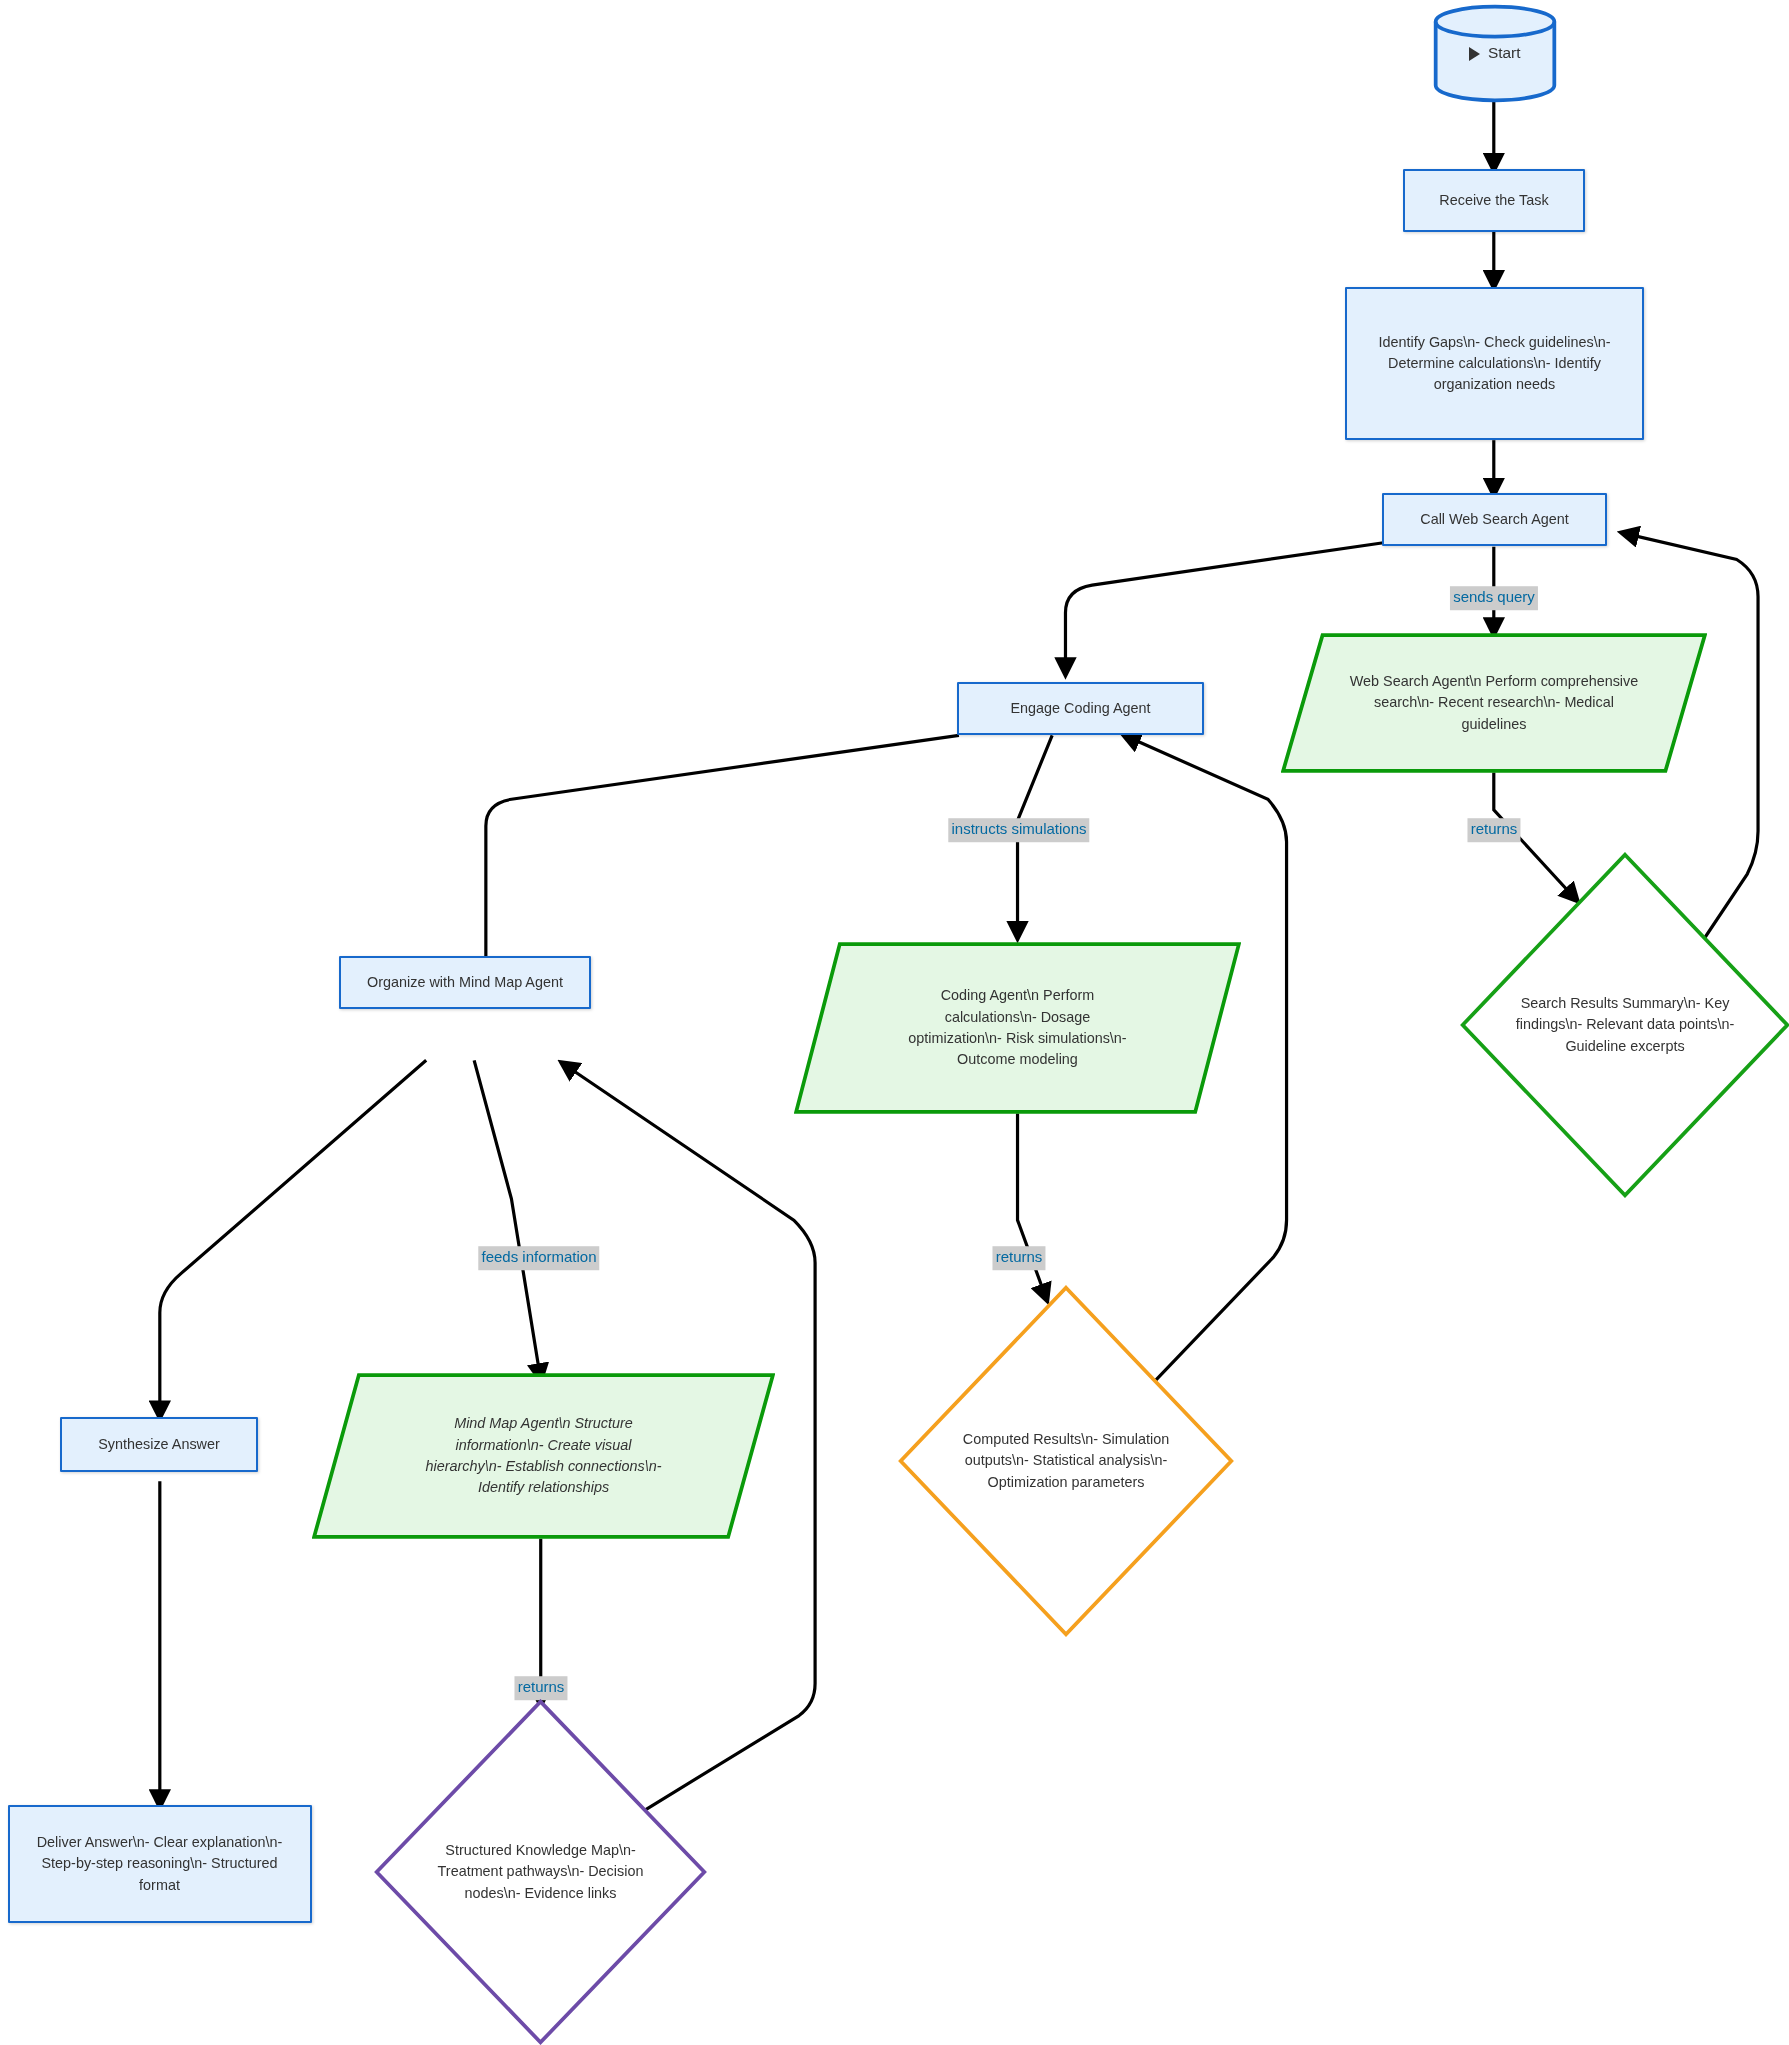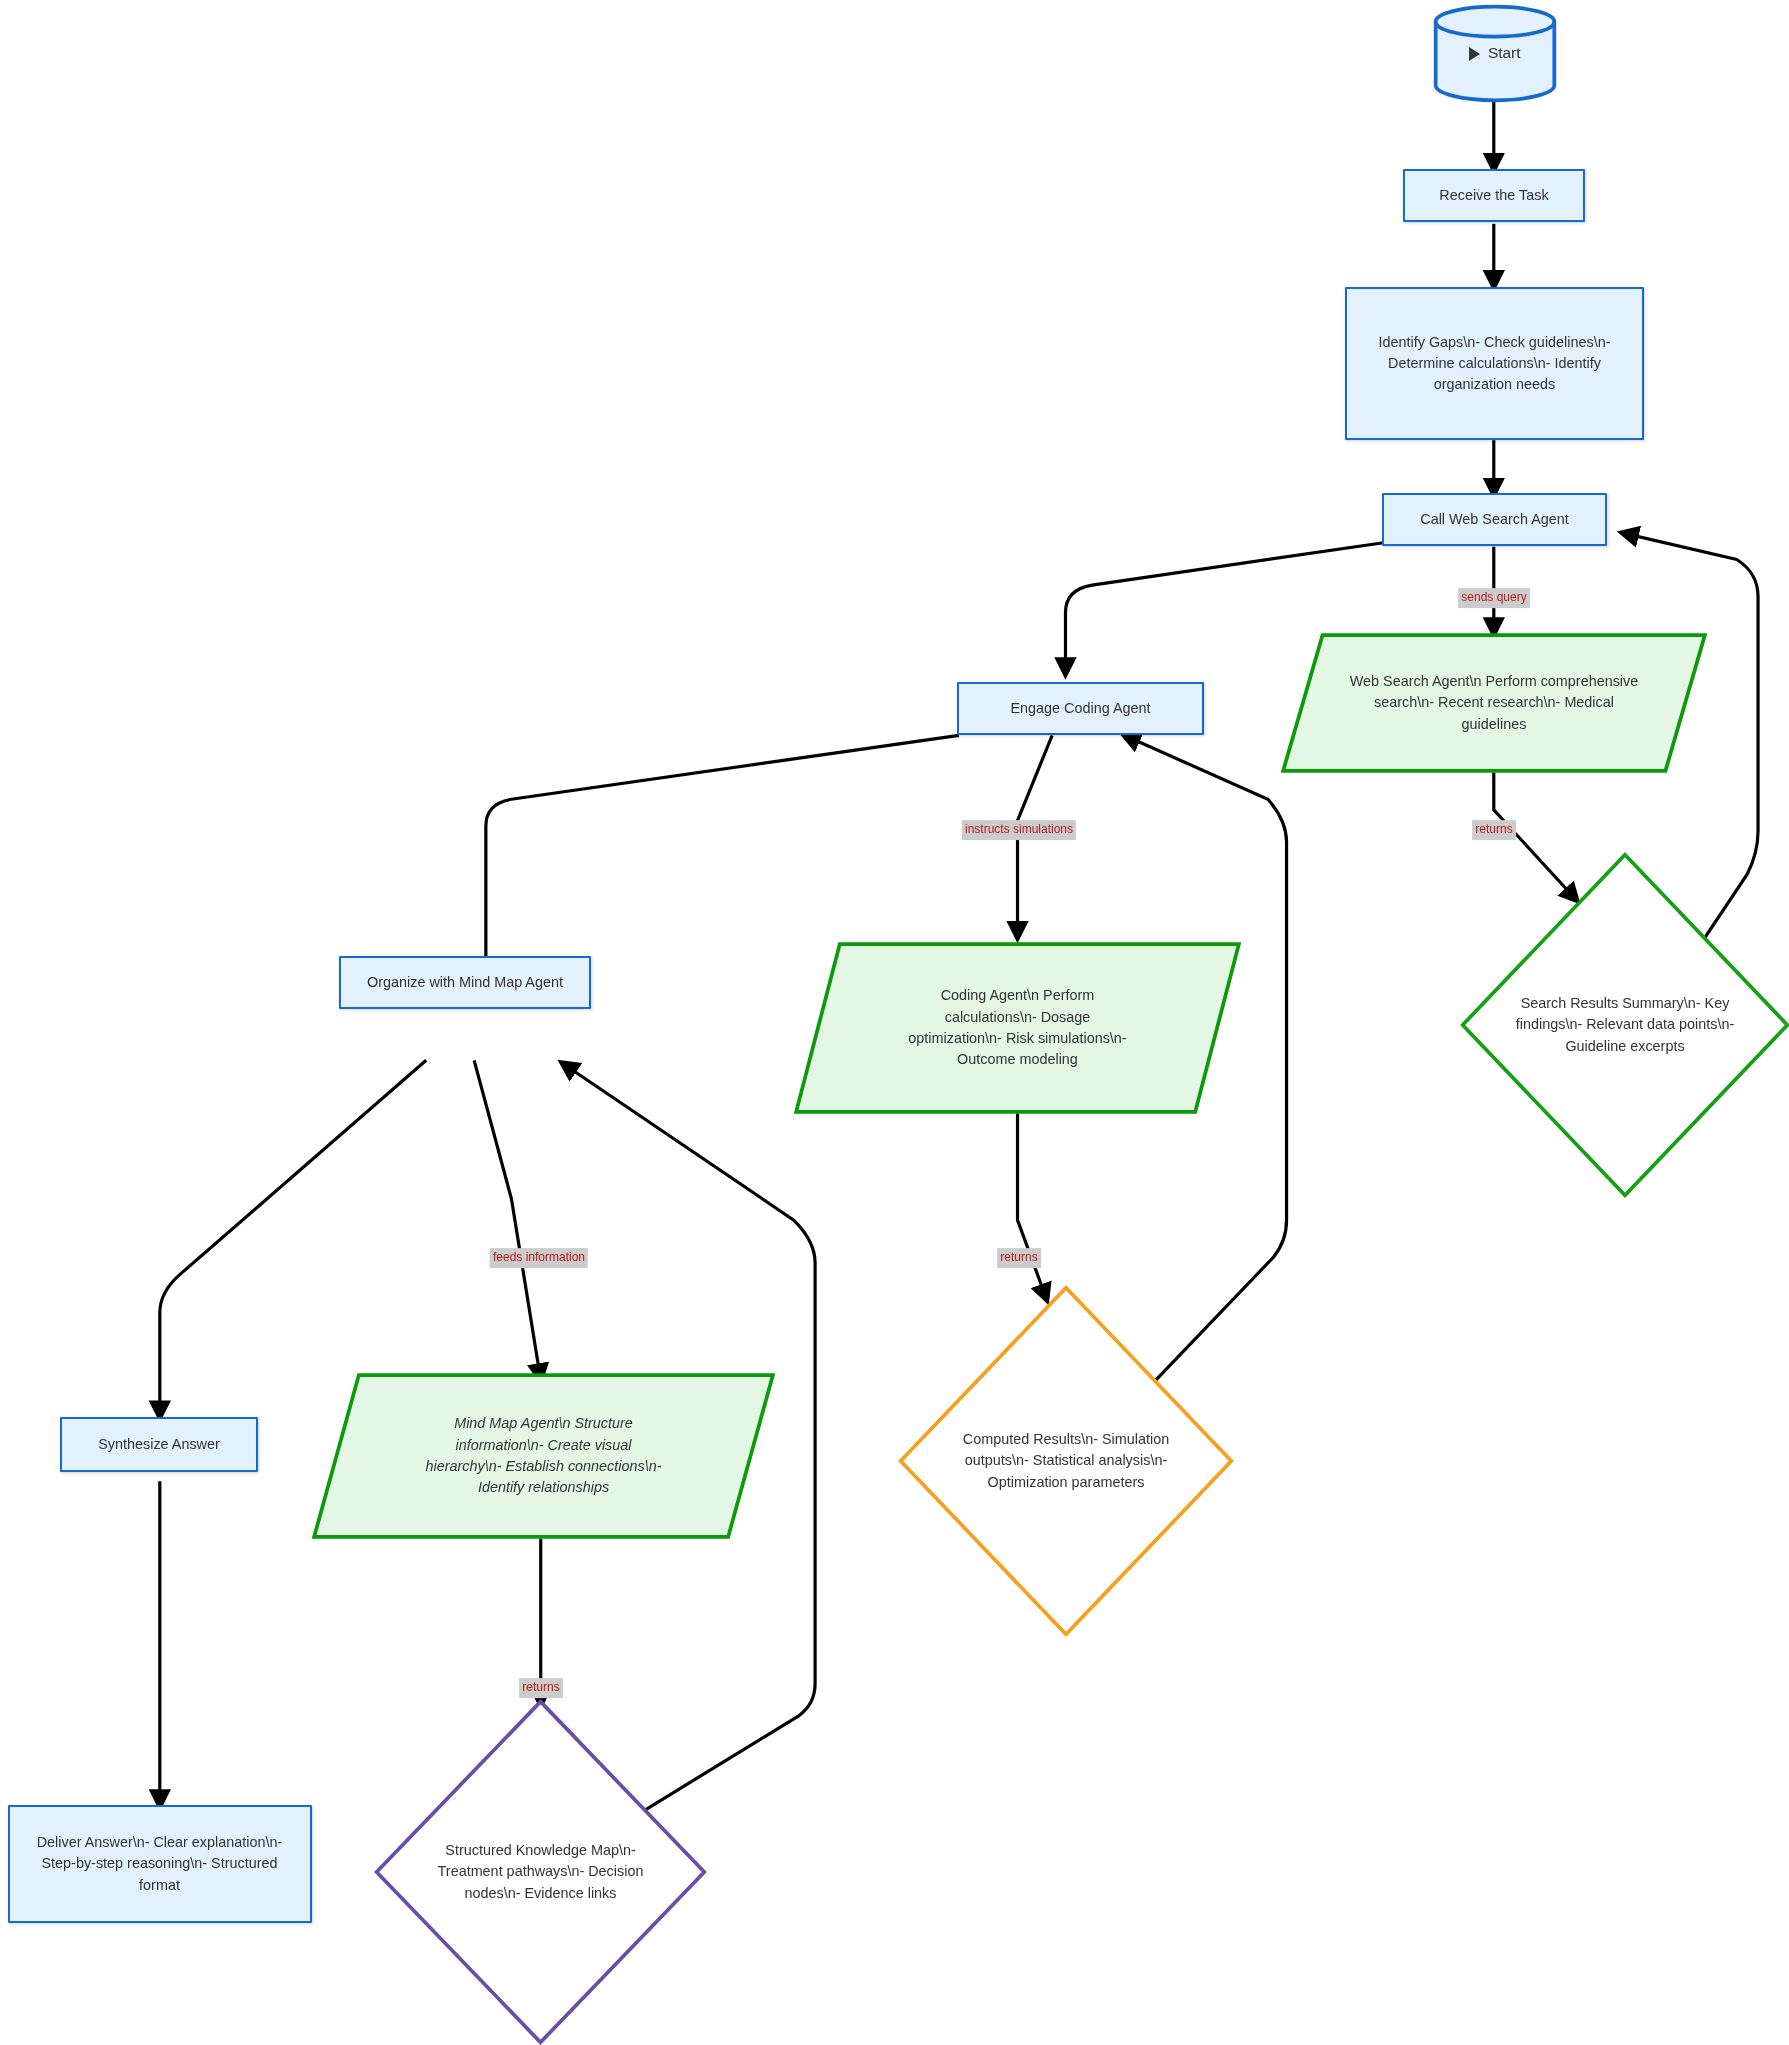--- a/index.html
+++ b/index.html
@@ -91,22 +91,22 @@
     position: absolute;
     left: 0; top: 0;
     width: 100%; height: 100%;
     z-index: 1;
   }
   .diamond .label { z-index: 2; max-width: 58%; }
   
   .edge-label {
     position: absolute;
     background: #cccccc;
-    color: #b91c1c;
-    font-size: 12px;
+    color: #0369a1;
+    font-size: 15px;
     line-height: 1.25;
     padding: 2.1px 3.2px 2.7px 3.2px;
     white-space: nowrap;
     transform: translate(-50%, -50%);
     font-family: "Liberation Sans", sans-serif;
   }
 </style>
 </head>
 <body>
 
@@ -158,21 +158,21 @@
     <svg class="cyl-svg" viewBox="0 0 232 185" preserveAspectRatio="none">
       <path d="M 5,33 L 5,152 A 111,28 0 0 0 227,152 L 227,33 A 111,28 0 0 0 5,33 Z" fill="#e3f0fd" stroke="#1769cc" stroke-width="7"></path>
       <path d="M 5,33 A 111,28 0 0 0 227,33" fill="none" stroke="#1769cc" stroke-width="7"></path>
     </svg>
     <span class="label">
       <span class="play-icon"></span>
       <span>Start</span>
     </span>
   </div>
 
-  <div class="node rect-blue" style="left:1403px; top:169px; width:182px; height:53px;">
+  <div class="node rect-blue" style="left:1403px; top:169px; width:182px; height:63px;">
     <span class="label">Receive the Task</span>
   </div>
 
   <div class="node rect-blue" style="left:1345px; top:287px; width:299px; height:153px;">
     <span class="label" style="max-width:250px;">Identify Gaps\n- Check guidelines\n- Determine calculations\n- Identify organization needs</span>
   </div>
 
   <div class="node rect-blue" style="left:1382px; top:493px; width:225px; height:53px;">
     <span class="label">Call Web Search Agent</span>
   </div>

